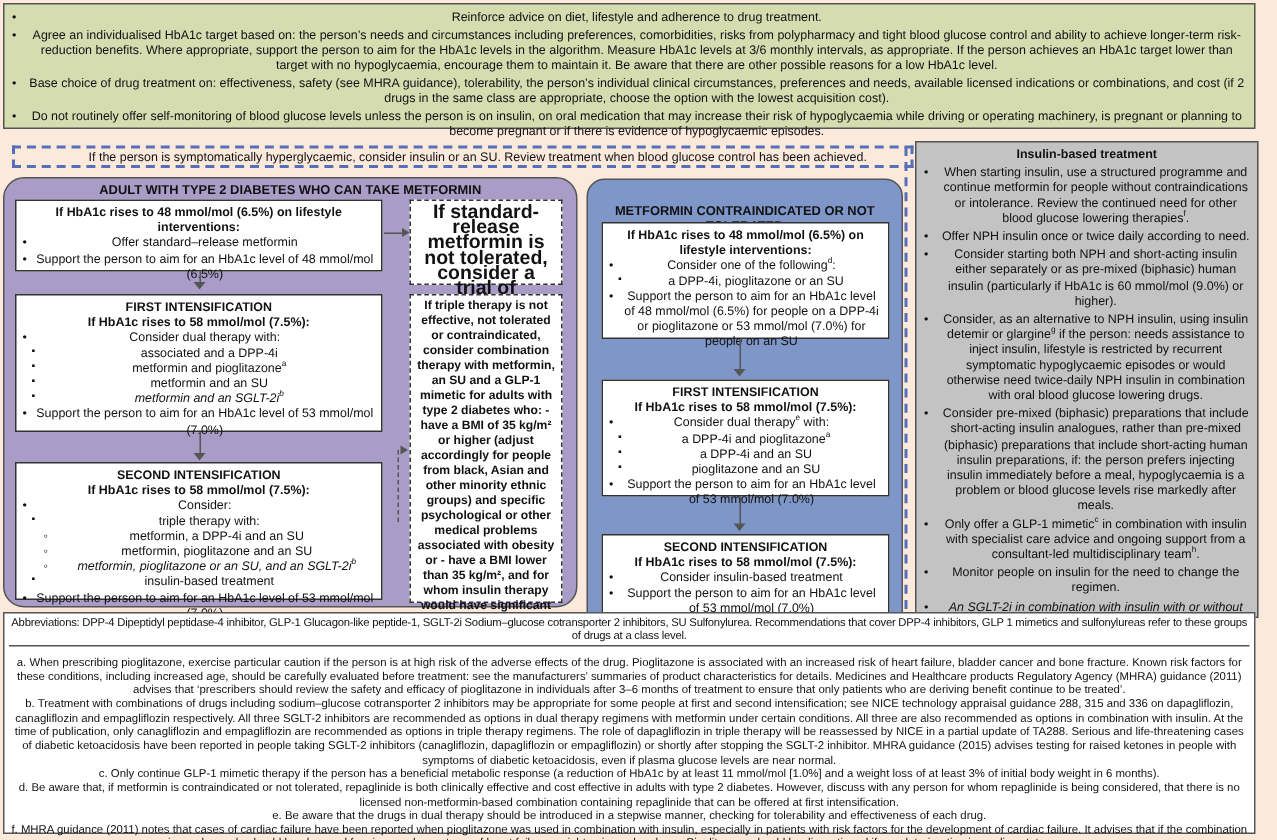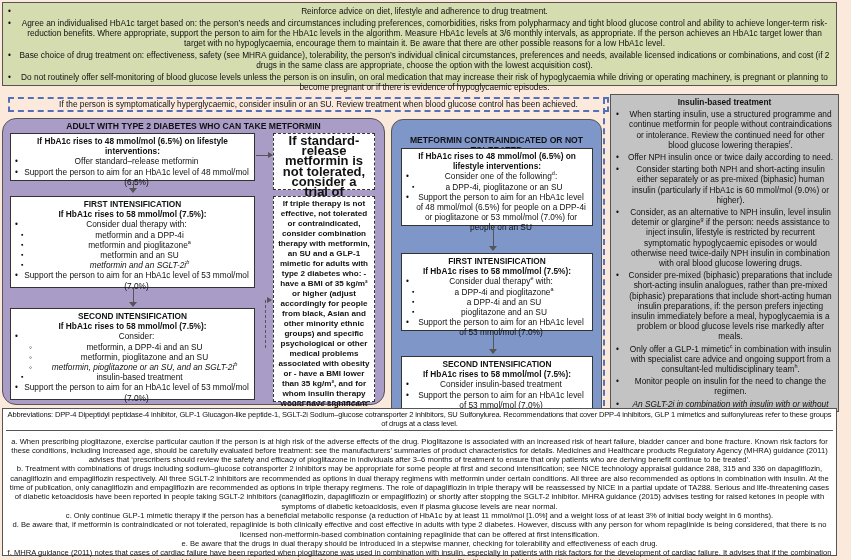--- a/index.html
+++ b/index.html
@@ -77,39 +77,40 @@
 
 <div class="abs dbox" style="left:273px; top:133px; width:102px; height:57px;">If standard-release metformin is not tolerated, consider a trial of modified–release metformin</div>
 
 <div class="abs arrow-v" style="left:133px; top:181px; height:8px;"></div>
 <div class="abs arrow-head-d" style="left:129px; top:188px;"></div>
 
 <div class="abs wbox" style="left:10px; top:196px; width:245px; height:92px;">
   <div class="b">FIRST INTENSIFICATION</div>
   <div class="b">If HbA1c rises to 58 mmol/mol (7.5%):</div>
   <div class="bl">Consider dual therapy with:</div>
-  <div class="sub">metformin and a DPP-4i</div>
+  <div class="sub">associated and a DPP-4i</div>
   <div class="sub"><span>metformin and pioglitazone</span><sup>a</sup></div>
   <div class="sub">metformin and an SU</div>
   <div class="sub it"><span>metformin and an SGLT-2i</span><sup>b</sup></div>
   <div class="bl">Support the person to aim for an HbA1c level of 53 mmol/mol (7.0%)</div>
 </div>
 
 <div class="abs arrow-v" style="left:133px; top:288px; height:15px;"></div>
 <div class="abs arrow-head-d" style="left:129px; top:302px;"></div>
 
 <div class="abs dbox" style="left:273px; top:196px; width:102px; height:206px; font-size:8.1px; line-height:10px;">If triple therapy is not effective, not tolerated or contraindicated, consider combination therapy with metformin, an SU and a GLP-1 mimetic for adults with type 2 diabetes who: - have a BMI of 35 kg/m² or higher (adjust accordingly for people from black, Asian and other minority ethnic groups) and specific psychological or other medical problems associated with obesity or - have a BMI lower than 35 kg/m², and for whom insulin therapy would have significant occupational implications, or weight loss would benefit other significant obesity-related comorbidities</div>
 
 <div class="abs" style="left:265px; top:300px; width:1px; height:48px; border-left:1px dashed #555;"></div>
 <div class="abs arrow-head-r" style="left:267px; top:297px;"></div>
 
 <div class="abs wbox" style="left:10px; top:308px; width:245px; height:92px;">
   <div class="b">SECOND INTENSIFICATION</div>
   <div class="b">If HbA1c rises to 58 mmol/mol (7.5%):</div>
   <div class="bl">Consider:</div>
+  <div class="sub">triple therapy with:</div>
   <div class="sub2">metformin, a DPP-4i and an SU</div>
   <div class="sub2"><span>metformin, pioglitazone and an SU</span></div>
   <div class="sub2 it"><span>metformin, pioglitazone or an SU, and an SGLT-2i</span><sup>b</sup></div>
   <div class="sub">insulin-based treatment</div>
   <div class="bl">Support the person to aim for an HbA1c level of 53 mmol/mol (7.0%)</div>
 </div>
 
 <div class="abs blue"></div>
 <div class="abs blue-title">METFORMIN CONTRAINDICATED OR NOT TOLERATED</div>
 
@@ -142,21 +143,21 @@
   <div class="bl">Consider insulin-based treatment</div>
   <div class="bl">Support the person to aim for an HbA1c level of 53 mmol/mol (7.0%)</div>
 </div>
 
 <div class="abs insulin">
   <div class="b">Insulin-based treatment</div>
   <ul>
     <li><span>When starting insulin, use a structured programme and continue metformin for people without contraindications or intolerance. Review the continued need for other blood glucose lowering therapies</span><sup>f</sup>.</li>
     <li>Offer NPH insulin once or twice daily according to need.</li>
     <li>Consider starting both NPH and short-acting insulin either separately or as pre-mixed (biphasic) human insulin (particularly if HbA1c is 60 mmol/mol (9.0%) or higher).</li>
-    <li><span>Consider, as an alternative to NPH insulin, level insulin detemir or glargine</span><sup>g</sup><span> if the person: needs assistance to inject insulin, lifestyle is restricted by recurrent symptomatic hypoglycaemic episodes or would otherwise need twice-daily NPH insulin in combination with oral blood glucose lowering drugs.</span></li>
+    <li><span>Consider, as an alternative to NPH insulin, using insulin detemir or glargine</span><sup>g</sup><span> if the person: needs assistance to inject insulin, lifestyle is restricted by recurrent symptomatic hypoglycaemic episodes or would otherwise need twice-daily NPH insulin in combination with oral blood glucose lowering drugs.</span></li>
     <li>Consider pre-mixed (biphasic) preparations that include short-acting insulin analogues, rather than pre-mixed (biphasic) preparations that include short-acting human insulin preparations, if: the person prefers injecting insulin immediately before a meal, hypoglycaemia is a problem or blood glucose levels rise markedly after meals.</li>
     <li><span>Only offer a GLP-1 mimetic</span><sup>c</sup><span> in combination with insulin with specialist care advice and ongoing support from a consultant-led multidisciplinary team</span><sup>h</sup>.</li>
     <li>Monitor people on insulin for the need to change the regimen.</li>
     <li class="it"><span>An SGLT-2i in combination with insulin with or without other antidiabetic drugs is an option</span><sup>b</sup>.</li>
   </ul>
 </div>
 
 <div class="abs foot">
   <p class="abbrev">Abbreviations: DPP-4 Dipeptidyl peptidase-4 inhibitor, GLP-1 Glucagon-like peptide-1, SGLT-2i Sodium–glucose cotransporter 2 inhibitors, SU Sulfonylurea. Recommendations that cover DPP-4 inhibitors, GLP 1 mimetics and sulfonylureas refer to these groups of drugs at a class level.</p>
   <p>a. When prescribing pioglitazone, exercise particular caution if the person is at high risk of the adverse effects of the drug. Pioglitazone is associated with an increased risk of heart failure, bladder cancer and bone fracture. Known risk factors for these conditions, including increased age, should be carefully evaluated before treatment: see the manufacturers’ summaries of product characteristics for details. Medicines and Healthcare products Regulatory Agency (MHRA) guidance (2011) advises that ‘prescribers should review the safety and efficacy of pioglitazone in individuals after 3–6 months of treatment to ensure that only patients who are deriving benefit continue to be treated’.</p>

